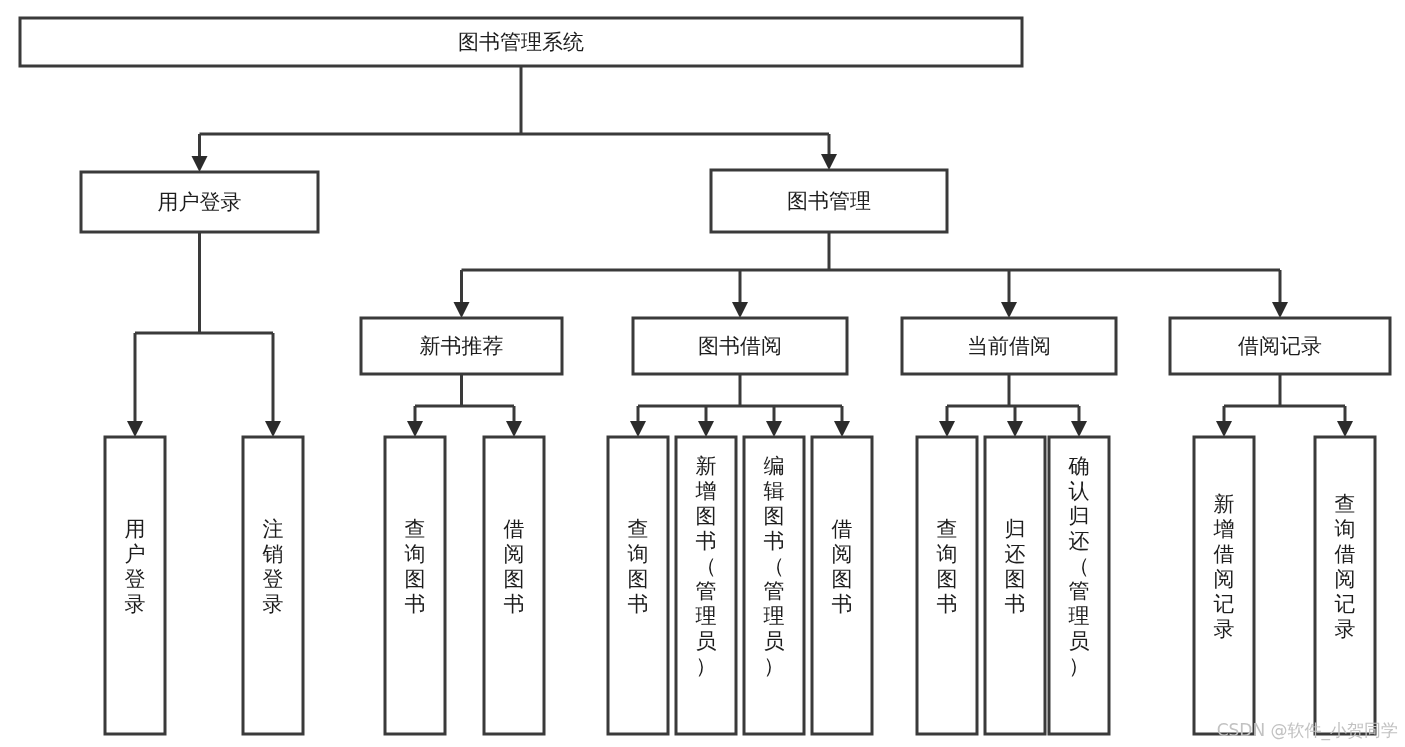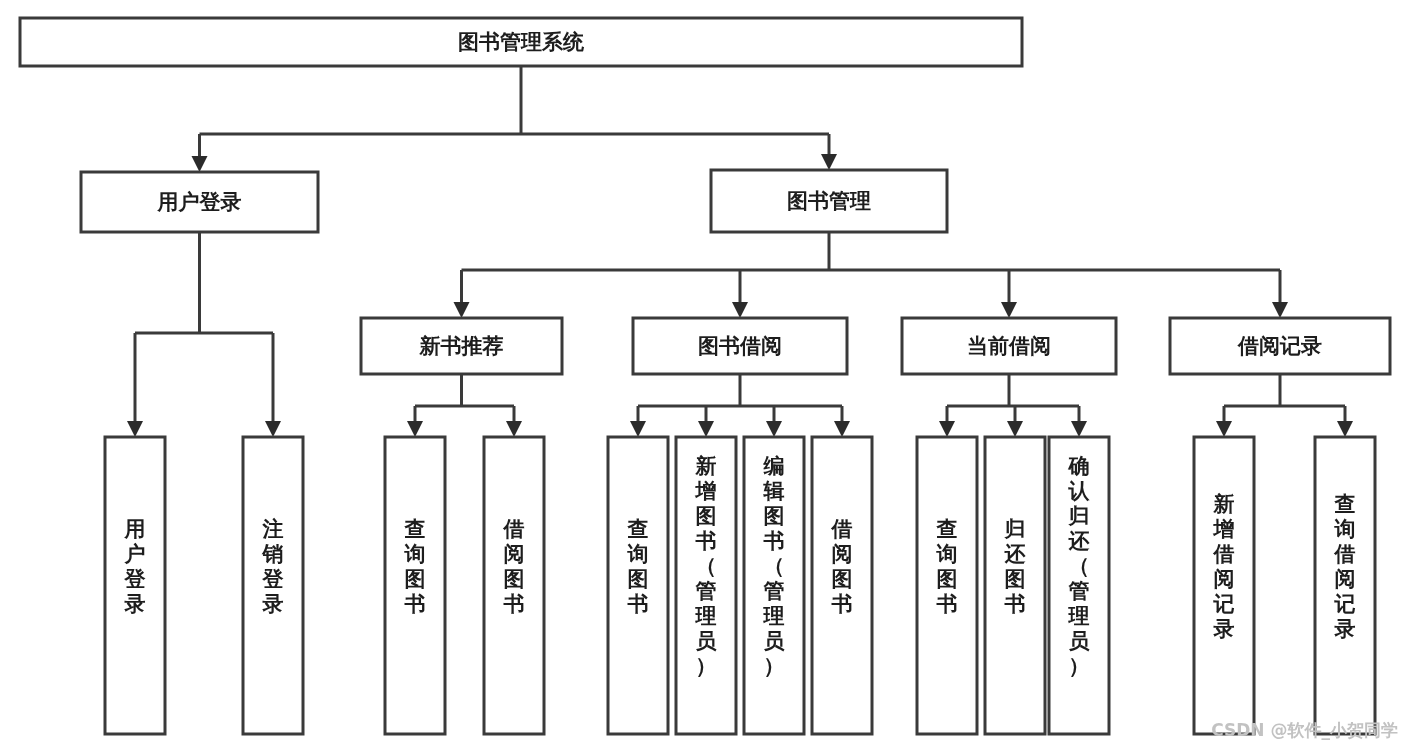--- a/index.html
+++ b/index.html
@@ -12,21 +12,20 @@
     width: 1405px;
     height: 747px;
     overflow: hidden;
     font-family: "DejaVu Sans", "Liberation Sans", sans-serif;
   }
   #diagram-root {
     position: relative;
     width: 1134px;
     height: 747px;
     background: #ffffff;
-    font-weight: bold;
   }
   svg.diagram-canvas {
     position: absolute;
     left: 0;
     top: 0;
     width: 1405px;
     height: 747px;
     display: block;
   }
   .node-box {

